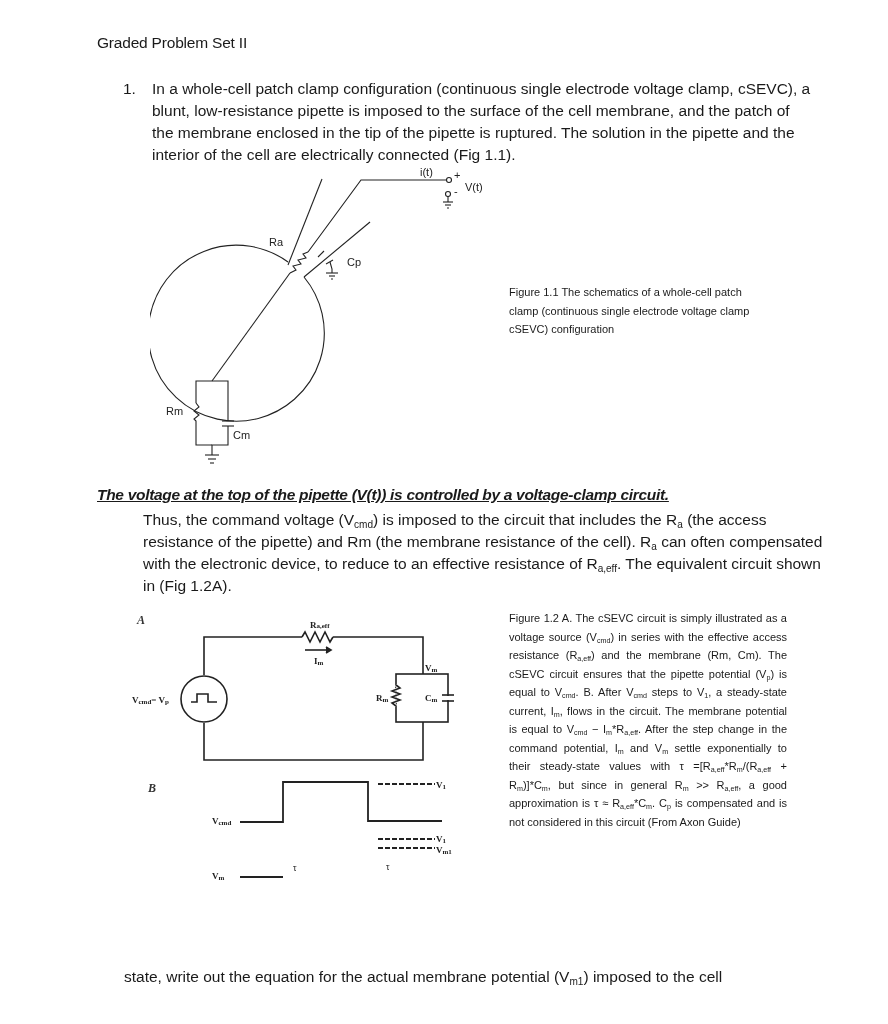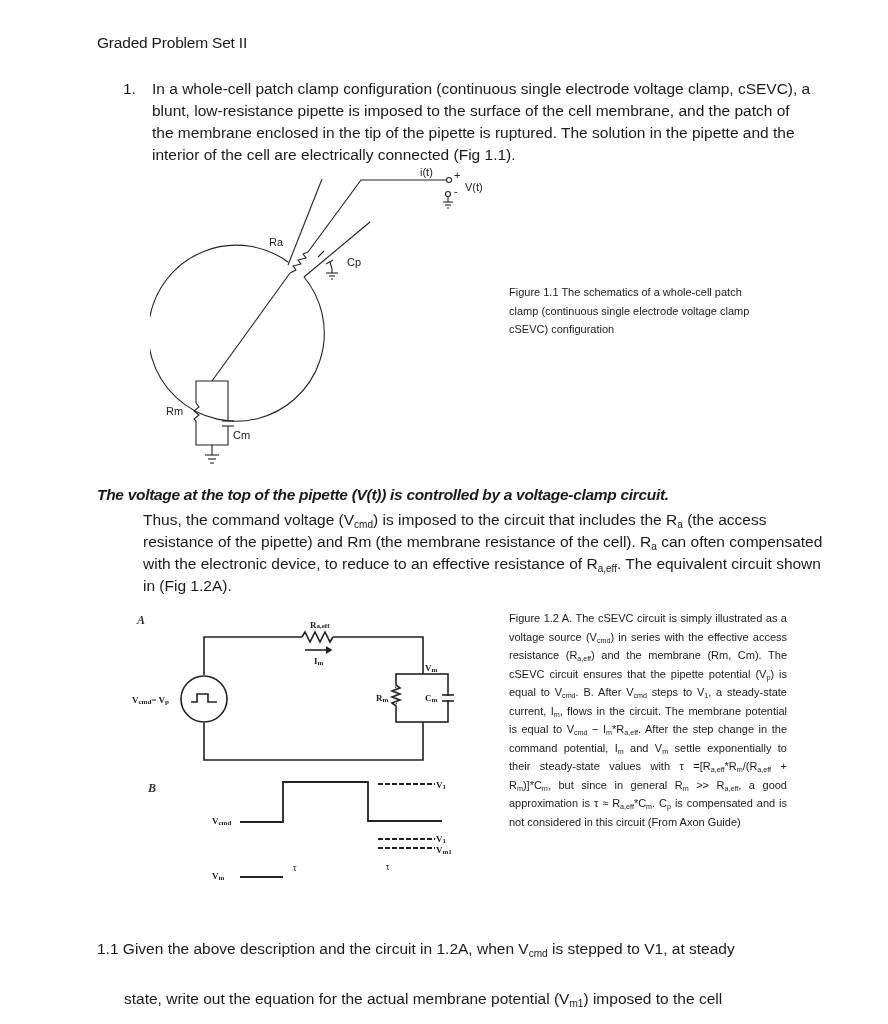--- a/index.html
+++ b/index.html
@@ -5,21 +5,21 @@
   html, body { margin: 0; padding: 0; background: #ffffff; }
   body { width: 888px; height: 1024px; position: relative; overflow: hidden;
          font-family: "Liberation Sans", sans-serif; color: #1a1a1a; }
   .abs { position: absolute; }
   .title { left: 97px; top: 34px; font-size: 15.5px; font-weight: normal; letter-spacing: -0.2px; }
   .q1 { left: 123px; top: 78px; width: 690px; font-size: 15.5px; line-height: 22px; }
   .q1 .num { position: absolute; left: 0; top: 0; }
   .q1 .body { margin-left: 29px; }
   .cap { font-size: 11px; line-height: 18.5px; }
   .cap11 { left: 509px; top: 283px; width: 250px; }
-  .boldital { left: 97px; top: 486px; font-size: 15.5px; font-weight: bold; font-style: italic; letter-spacing: -0.3px; }
+  .boldital { left: 97px; top: 486px; font-size: 15.5px; font-weight: bold; font-style: italic; letter-spacing: -0.3px; text-decoration: underline; }
   .para { left: 123px; top: 509px; width: 690px; font-size: 15.5px; line-height: 22px; margin-left: 20px; }
   .cap12 { left: 509px; top: 609px; width: 278px; text-align: justify; }
   .q11 { left: 97px; top: 938px; width: 700px; font-size: 15.5px; line-height: 22px; }
   .q11 .indent { padding-left: 27px; margin-top: 28px; }
   sub { font-size: 0.65em; vertical-align: -0.25em; line-height: 0; }
   svg text { font-family: "Liberation Sans", sans-serif; }
   .serif { font-family: "Liberation Serif", serif; font-weight: bold; }
 </style>
 </head>
 <body>
@@ -126,15 +126,14 @@
   <text x="306" y="18" font-size="9" class="serif" fill="#222"><tspan>V</tspan><tspan font-size="7" dy="1">1</tspan></text>
   <text x="306" y="72" font-size="9" class="serif" fill="#222"><tspan>V</tspan><tspan font-size="7" dy="1">1</tspan></text>
   <text x="306" y="83" font-size="9" class="serif" fill="#222"><tspan>V</tspan><tspan font-size="7" dy="1">m1</tspan></text>
   <text x="163" y="101" font-size="9" fill="#222">τ</text>
   <text x="256" y="100" font-size="9" fill="#222">τ</text>
 </svg>
 
 <div class="abs cap cap12"><span>Figure 1.2 A. The cSEVC circuit is simply illustrated as a voltage source (V</span><sub>cmd</sub><span>) in series with the effective access resistance (R</span><sub>a,eff</sub><span>) and the membrane (Rm, Cm). The cSEVC circuit ensures that the pipette potential (V</span><sub>p</sub><span>) is equal to V</span><sub>cmd</sub><span>. B. After V</span><sub>cmd</sub><span> steps to V</span><sub>1</sub><span>, a steady-state current, I</span><sub>m</sub><span>, flows in the circuit. The membrane potential is equal to V</span><sub>cmd</sub><span> − I</span><sub>m</sub><span>*R</span><sub>a,eff</sub><span>. After the step change in the command potential, I</span><sub>m</sub><span> and V</span><sub>m</sub><span> settle exponentially to their steady-state values with τ =[R</span><sub>a,eff</sub><span>*R</span><sub>m</sub><span>/(R</span><sub>a,eff</sub><span> + R</span><sub>m</sub><span>)]*C</span><sub>m</sub><span>, but since in general R</span><sub>m</sub><span> &gt;&gt; R</span><sub>a,eff</sub><span>, a good approximation is τ ≈ R</span><sub>a,eff</sub><span>*C</span><sub>m</sub><span>. C</span><sub>p</sub><span> is compensated and is not considered in this circuit (From Axon Guide)</span></div>
 
 <div class="abs q11">
-  <div><span>1.1 Given the above description and the circuit in 1.2A, when V</span><sub>cmd</sub><span> is stepped to V1, at steady</span></div>
   <div class="indent"><span>state, write out the equation for the actual membrane potential (V</span><sub>m1</sub><span>) imposed to the cell</span></div>
 </div>
 
 </body></html>

